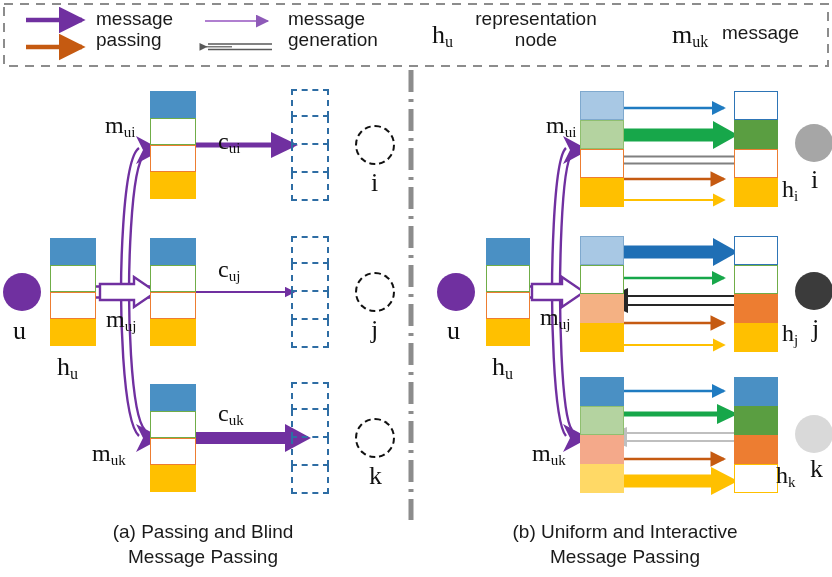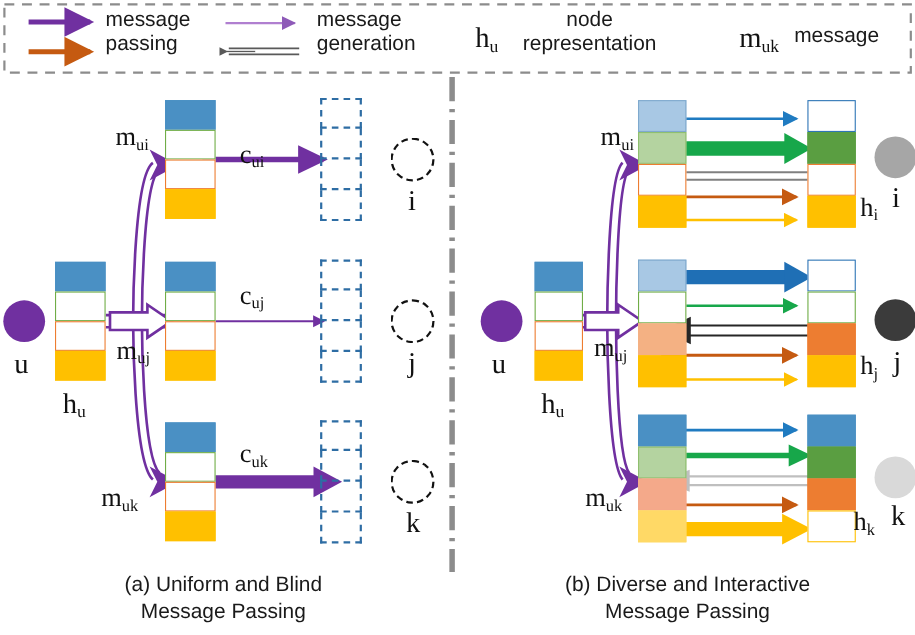--- a/index.html
+++ b/index.html
@@ -152,22 +152,22 @@
   </div>
   <div class="lbl legend-text" style="left:288px;top:8px;">
     <div>message</div>
     <div>generation</div>
   </div>
 
   <div class="lbl math-lg" style="left:432px;top:20px;">
     <span>h</span><span class="sub">u</span>
   </div>
   <div class="lbl legend-text" style="left:471px;top:8px;text-align:center;width:130px;">
+    <div>representation</div>
     <div>node</div>
-    <div>representation</div>
   </div>
 
   <div class="lbl math-lg" style="left:672px;top:20px;">
     <span>m</span><span class="sub">uk</span>
   </div>
   <div class="lbl legend-text" style="left:722px;top:22px;">message</div>
 
   <div class="lbl" style="left:50px;top:238px;width:46px;height:108px;">
     <div style="width:46px;height:27px;background:#4A90C4;border:1.6px solid #4A90C4;box-sizing:border-box;"></div>
     <div style="width:46px;height:27px;background:#ffffff;border:1.6px solid #70AD47;box-sizing:border-box;"></div>
@@ -310,21 +310,21 @@
   <div class="lbl math" style="left:532px;top:440px;">
     <span>m</span><span class="sub">uk</span>
   </div>
   <div class="lbl math" style="left:776px;top:462px;">
     <span>h</span><span class="sub">k</span>
   </div>
   <div class="lbl" style="left:795px;top:415px;width:38px;height:38px;border-radius:50%;background:#D9D9D9;"></div>
   <div class="lbl nodelbl" style="left:810px;top:454px;">k</div>
 
   <div class="lbl caption" style="left:78px;top:519px;width:250px;">
-    <div>(a) Uniform and Blind</div>
+    <div>(a) Passing and Blind</div>
     <div>Message Passing</div>
   </div>
   <div class="lbl caption" style="left:480px;top:519px;width:290px;">
-    <div>(b) Diverse and Interactive</div>
+    <div>(b) Uniform and Interactive</div>
     <div>Message Passing</div>
   </div>
 
 </div>
 
 </body></html>

